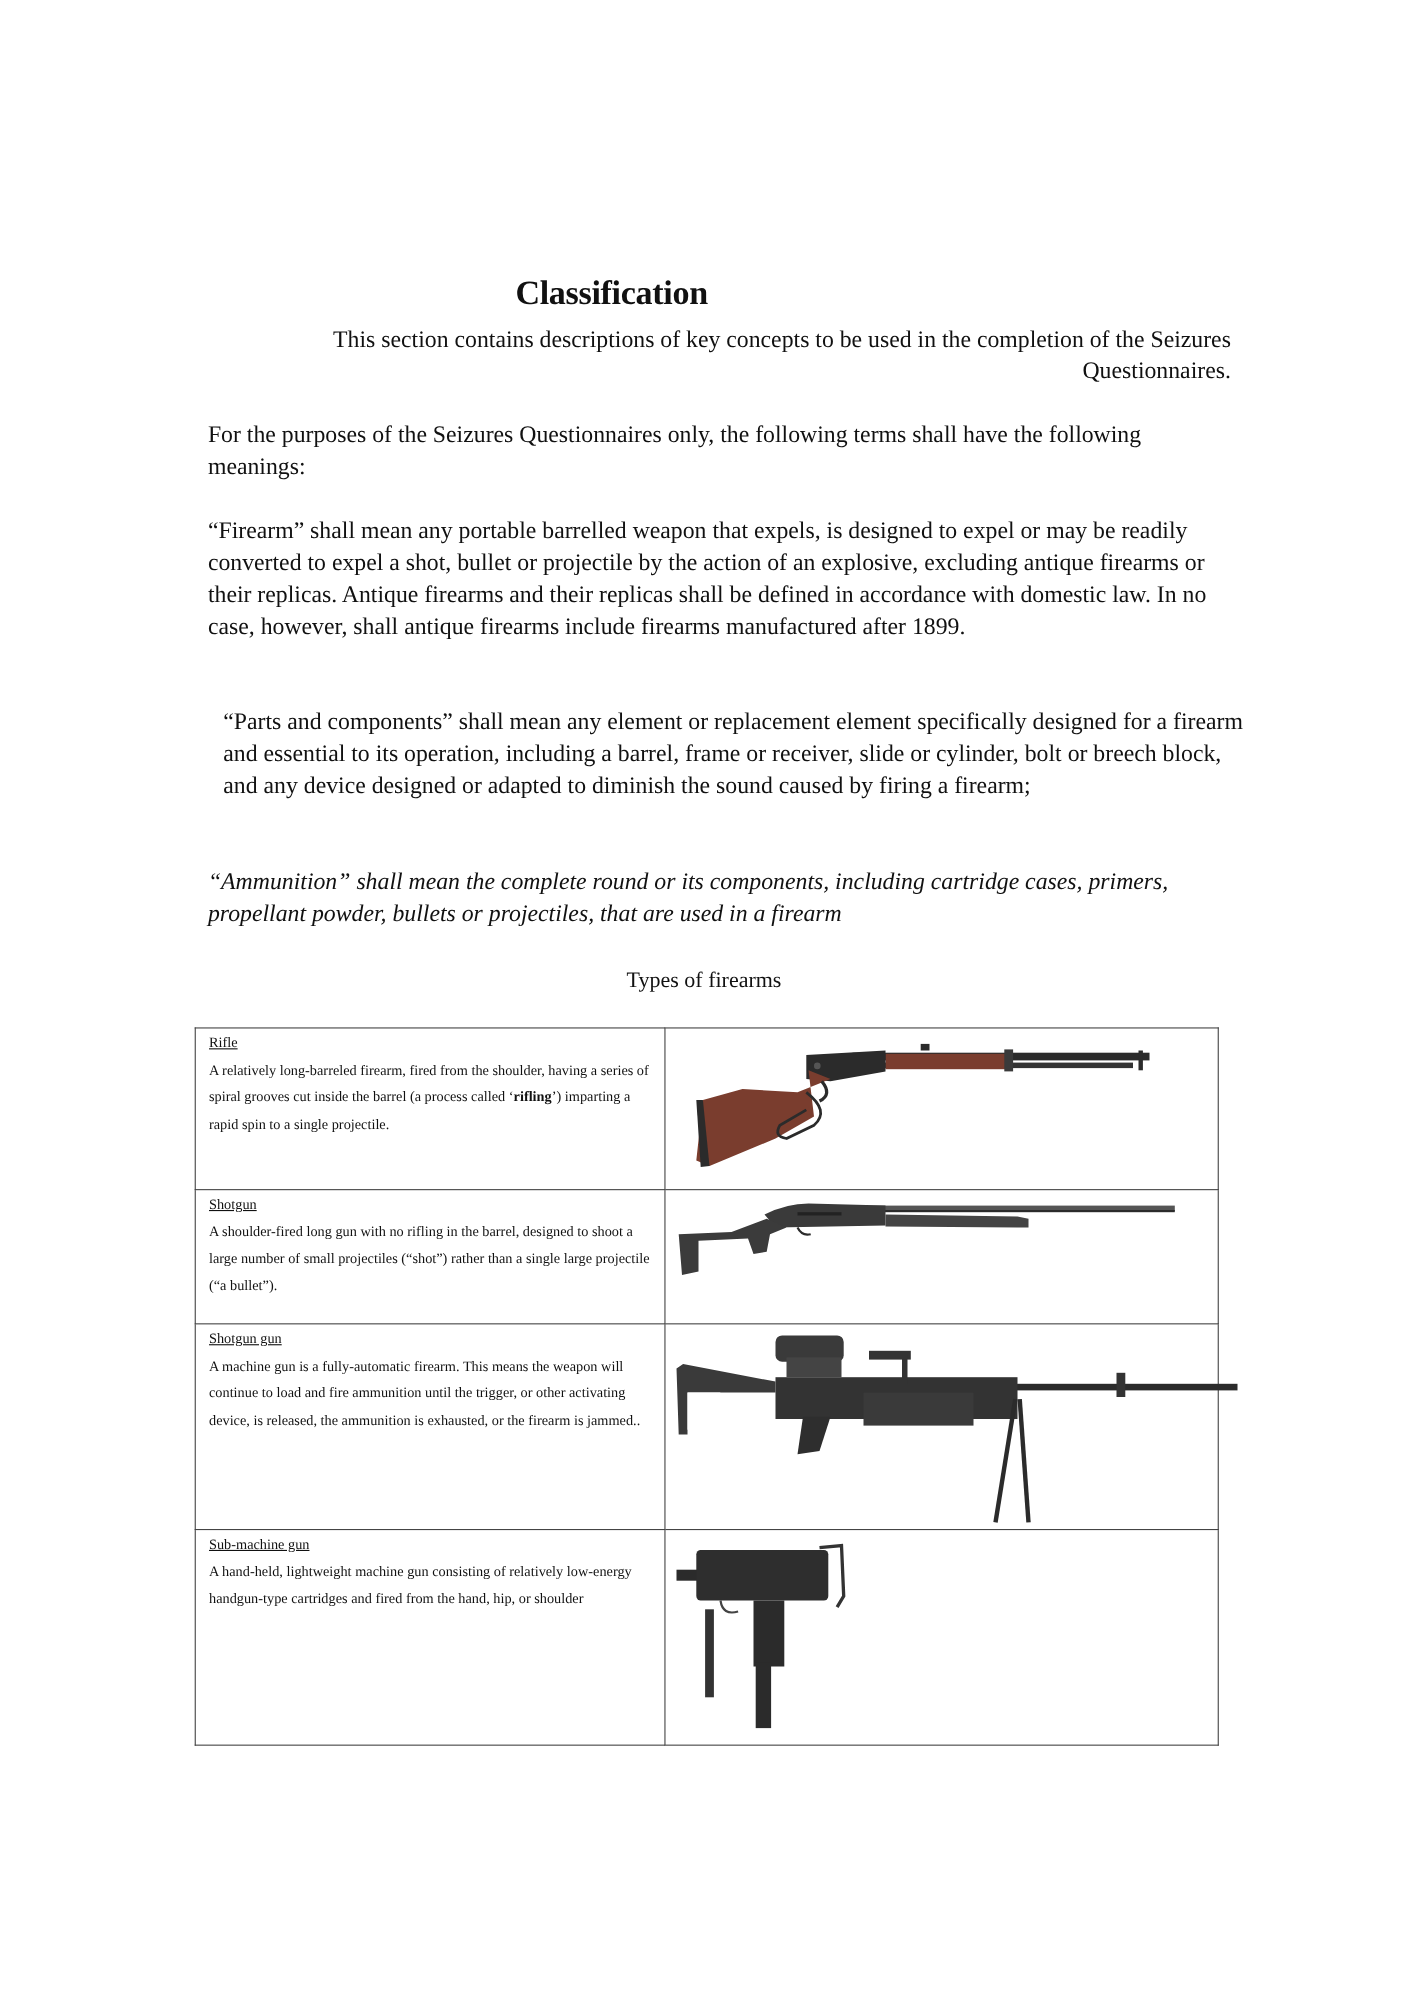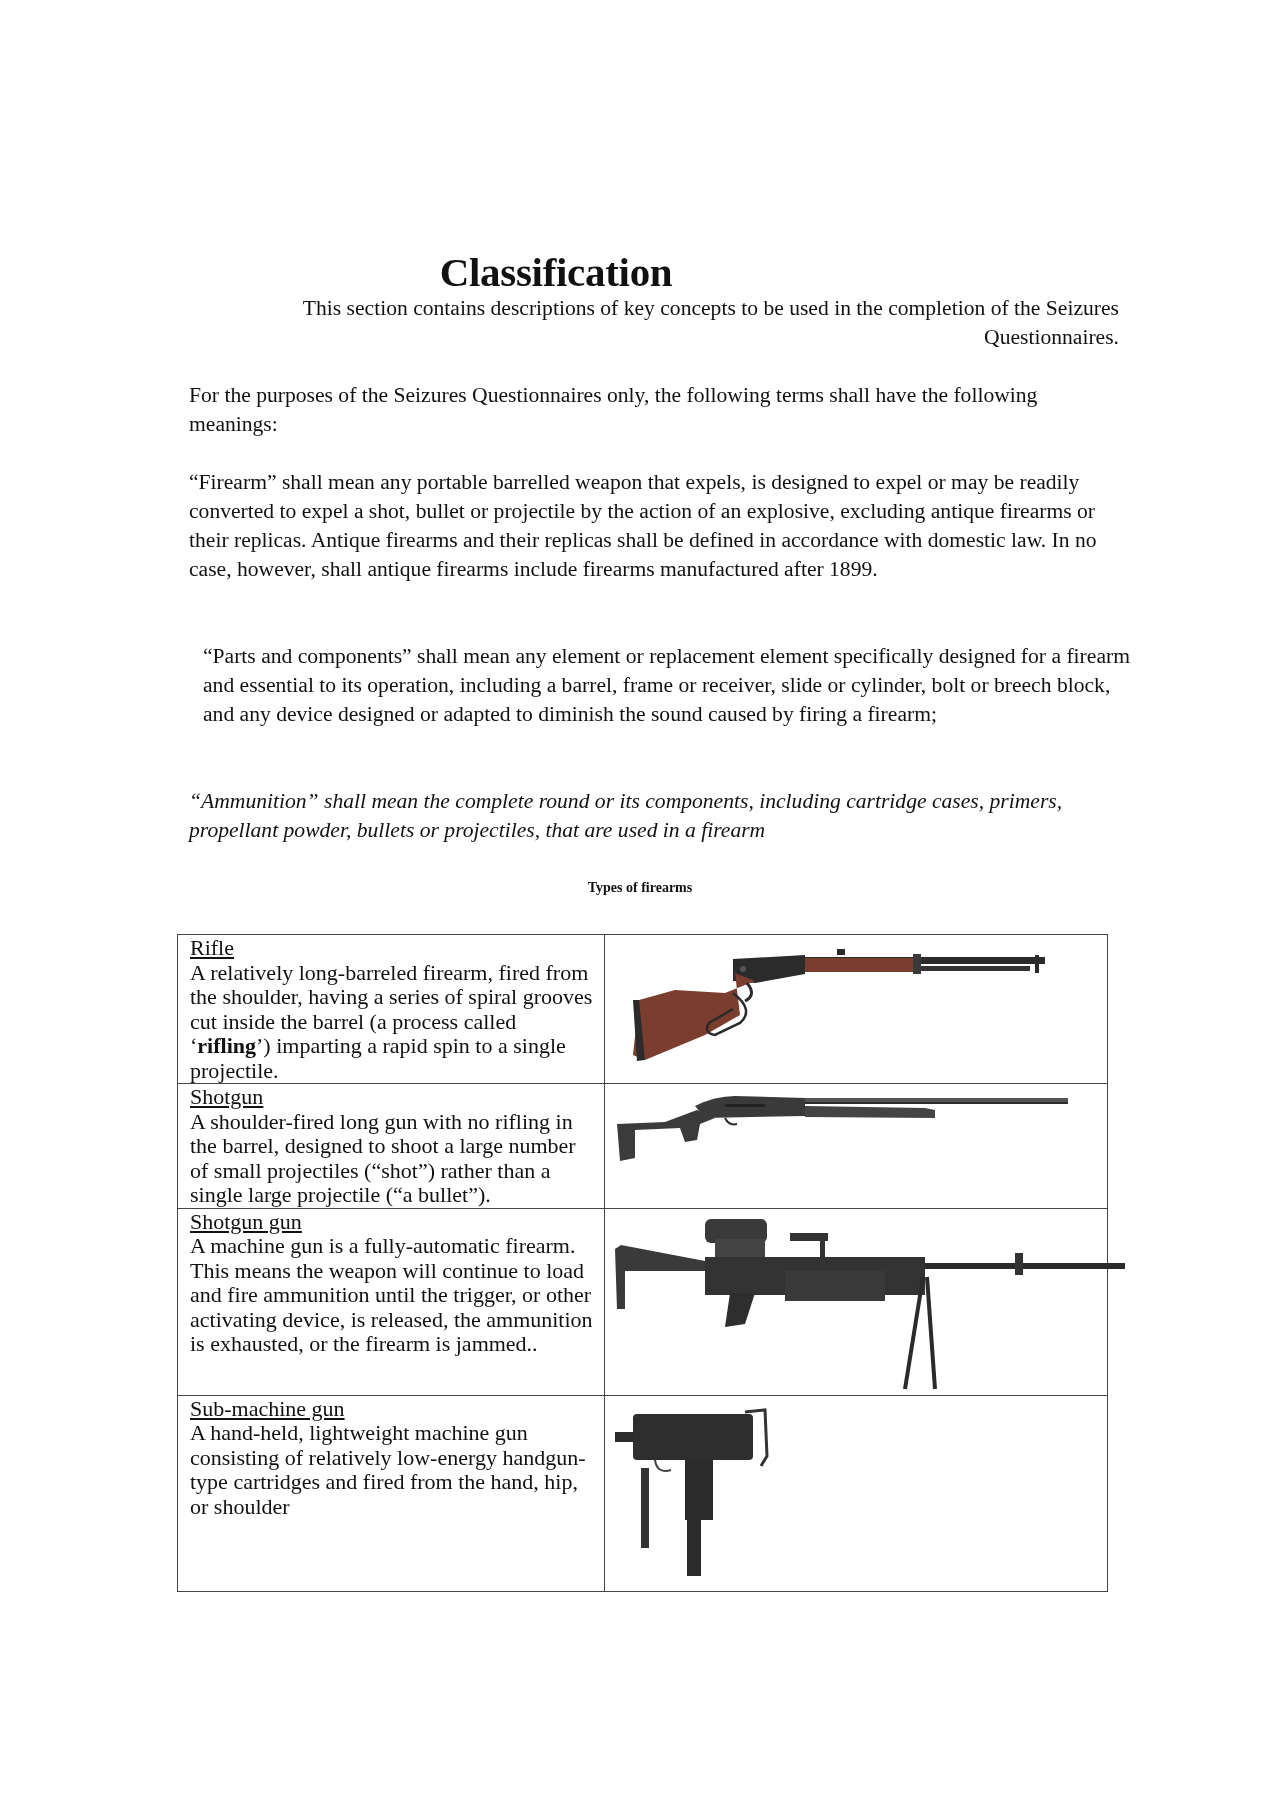--- a/index.html
+++ b/index.html
@@ -2,38 +2,38 @@
 <html><head>
   <meta charset="utf-8">
   <style>
     html, body { margin: 0; padding: 0; background: #ffffff; }
     body {
       width: 1280px; height: 1811px; position: relative; overflow: hidden;
       font-family: "Liberation Serif", "DejaVu Serif", serif; color: #111;
     }
     .page-title {
       position: absolute; left: 0; top: 228px; width: 1112px; text-align: center;
-      font-size: 41px; font-weight: bold; letter-spacing: -0.3px; margin-top: 20px;
+      font-size: 31px; font-weight: bold; letter-spacing: -0.3px; margin-top: 20px;
     }
     .para {
       position: absolute; left: 189px; width: 930px;
       font-size: 21.6px; line-height: 29px; margin: 0;
     }
     .section-heading {
       position: absolute; left: 0; top: 880px; width: 1280px; text-align: center;
-      font-size: 14px; font-weight: bold;
+      font-size: 20px; font-weight: normal;
     }
     table.types {
       position: absolute; left: 177px; top: 934px; width: 931px;
       border-collapse: collapse; table-layout: fixed;
     }
     table.types td {
       border: 1.5px solid #444; vertical-align: top; padding: 0;
     }
-    td.desc { width: 404px; padding: 1px 10px 0 12px !important; font-size: 22px; line-height: 24.5px; }
+    td.desc { width: 404px; padding: 1px 10px 0 12px !important; font-size: 13px; line-height: 24.5px; }
     td.pic { position: relative; }
     .type-name { text-decoration: underline; display: block; }
     .type-desc { display: block; font-family: Liberation Serif, serif; }
     .row-rifle td { height: 145px; }
     .row-shotgun td { height: 120px; }
     .row-mg td { height: 185px; }
     .row-smg td { height: 194px; }
     svg { display: block; }
   </style>
 </head>

